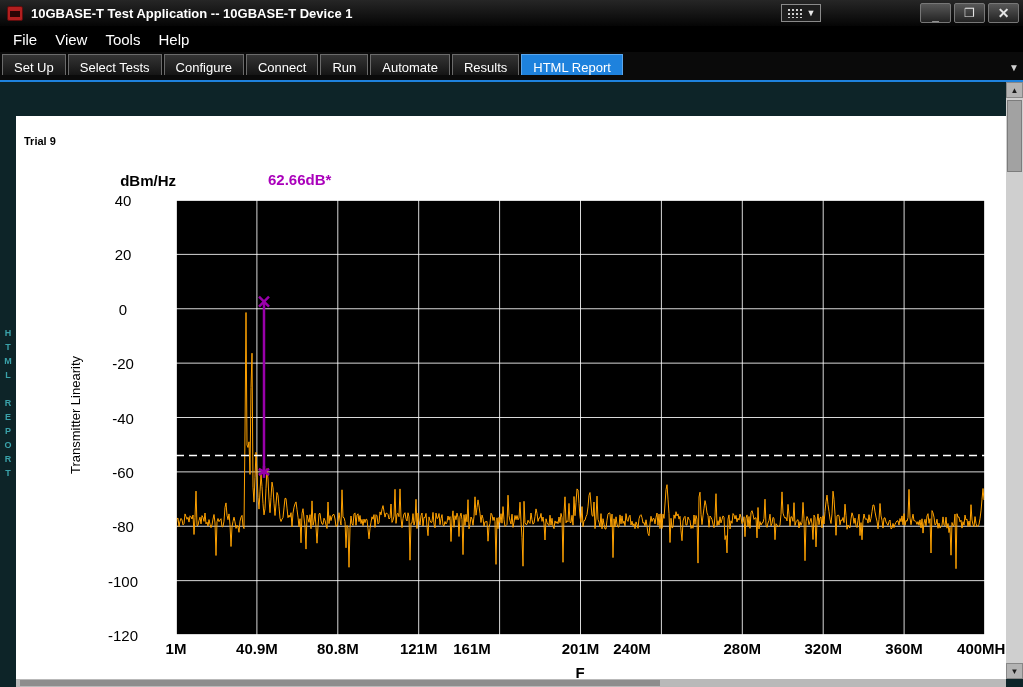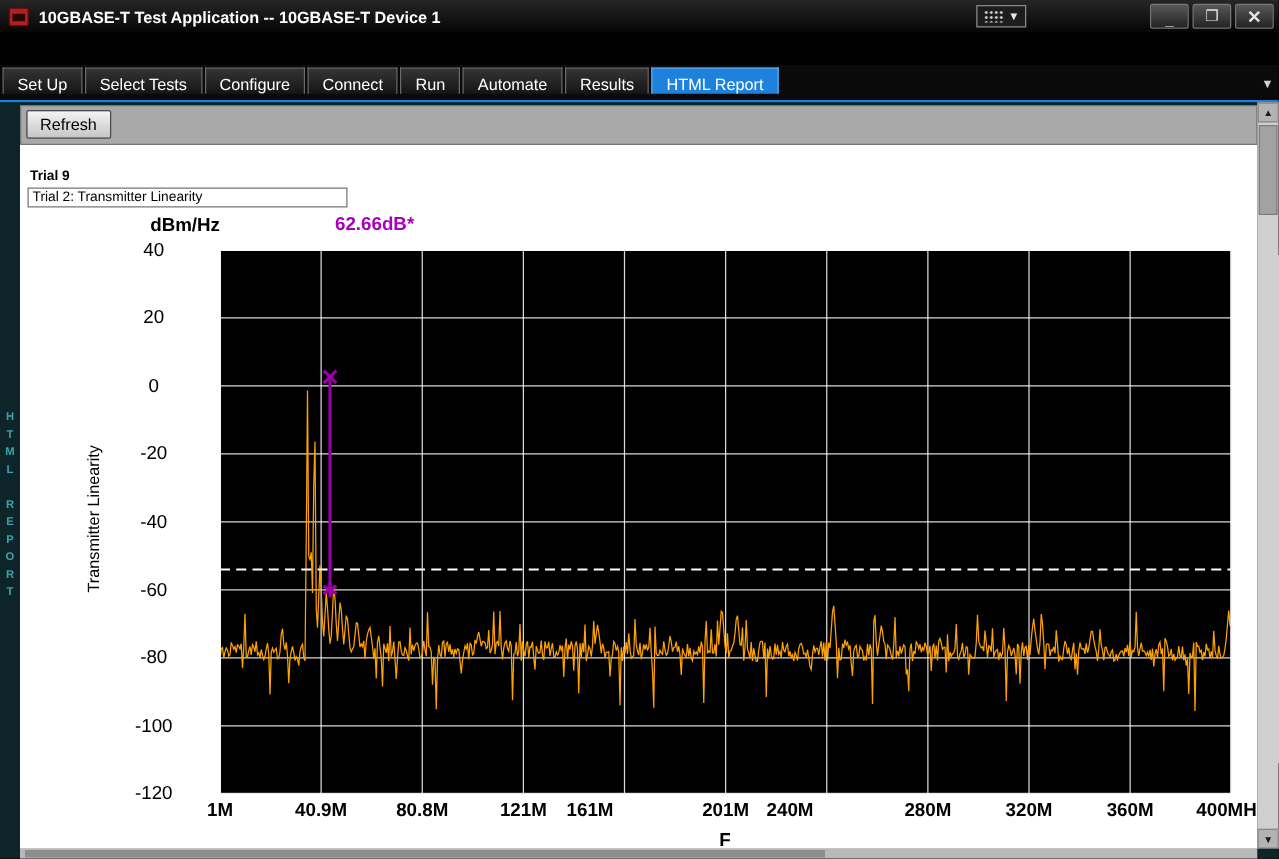--- a/index.html
+++ b/index.html
@@ -104,44 +104,46 @@
         </div>
       <div class="winbtn">
           <span>❐</span>
         </div>
       <div class="winbtn close">
           <span>✕</span>
         </div>
     </div>
   </div>
 
+  <div class="menubar">
+    <span class="menu-item">File</span>
+    <span class="menu-item">View</span>
+    <span class="menu-item">Tools</span>
+    <span class="menu-item">Help</span>
+  </div>
 
   <div class="tabbar">
     <span class="tab">Set Up</span>
     <span class="tab">Select Tests</span>
     <span class="tab">Configure</span>
     <span class="tab">Connect</span>
     <span class="tab">Run</span>
     <span class="tab">Automate</span>
     <span class="tab">Results</span>
     <span class="tab selected">HTML Report</span>
     <span class="tab-overflow">▼</span>
   </div>
 
   <div class="content">
     <div class="vert-label">HTML REPORT</div>
 
-    <div class="grayband">
-      <button class="refresh-btn">Refresh</button>
-    </div>
 
     <div class="report">
 
       <div class="trial-label">Trial 9</div>
-      <input class="trial-input" value="Trial 2: Transmitter Linearity" style="">
 
       <div class="yunits">dBm/Hz</div>
       <div class="annot" id="annot" style="color: rgb(170, 0, 187);">62.66dB*</div>
       <div class="ylab">Transmitter Linearity</div>
 
       <div id="yticks">
           <div class="ytick" style="top: 84px;">40</div>
           <div class="ytick" style="top: 138.375px;">20</div>
           <div class="ytick" style="top: 192.75px;">0</div>
           <div class="ytick" style="top: 247.125px;">-20</div>

